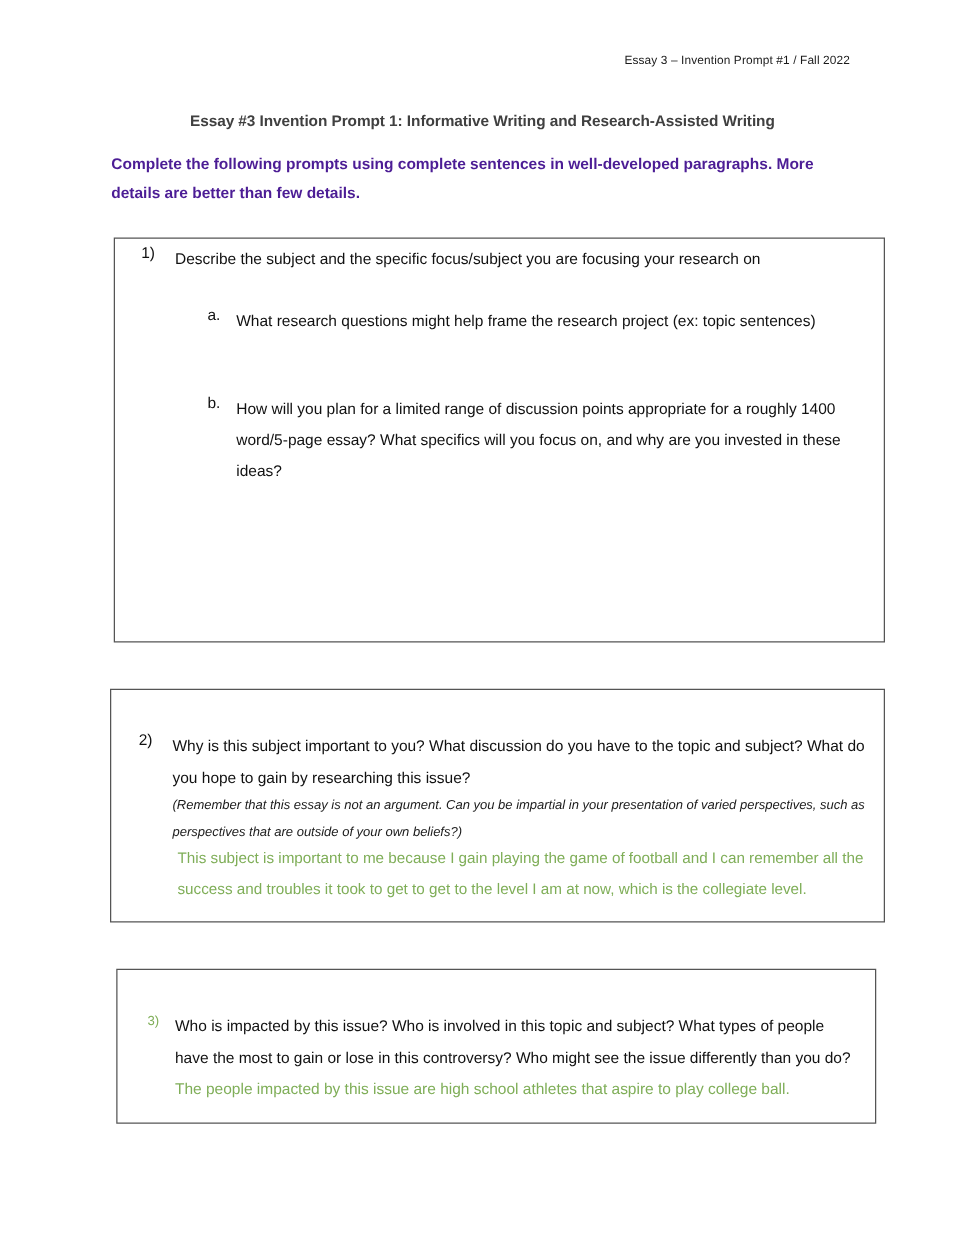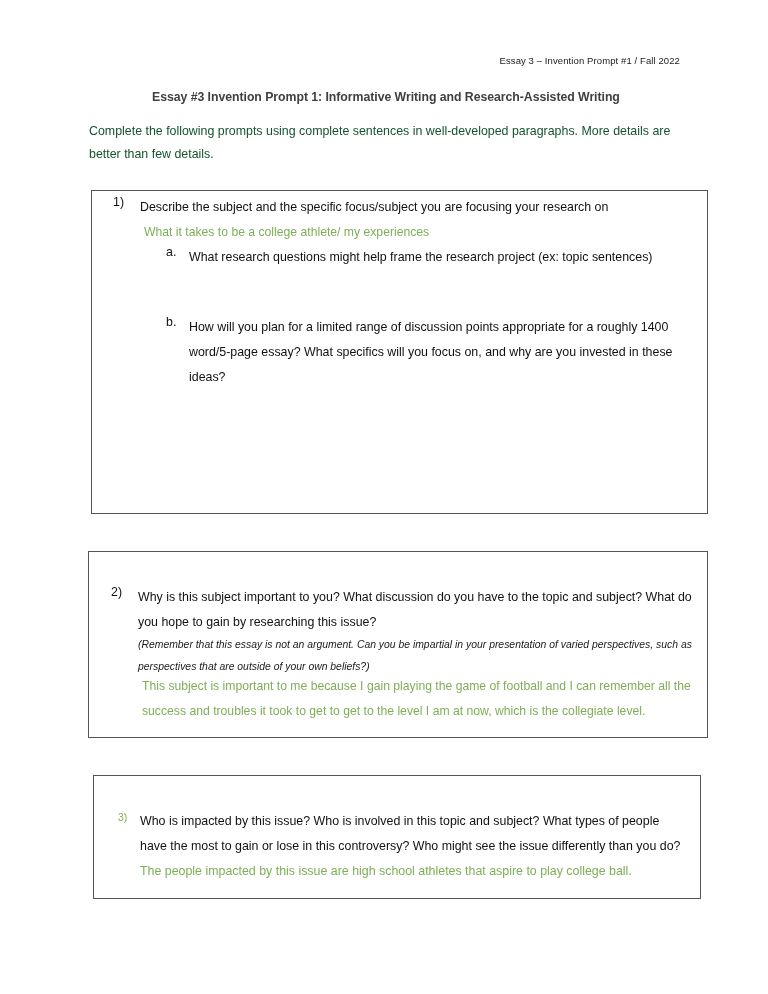--- a/index.html
+++ b/index.html
@@ -25,21 +25,20 @@
 
   
   .doc-header {
     position: absolute;
     top: 43px;
     right: 88px;
     font-size: 9.5px;
     color: #1a1a1a;
     letter-spacing: .1px;
     white-space: nowrap;
-    margin-top: 12px;
   }
 
   
   .doc-title {
     position: absolute;
     top: 90px;
     left: 152px;
     font-size: 12.3px;
     font-weight: bold;
     color: #404040;
@@ -48,21 +47,22 @@
   }
 
   
   .intro {
     position: absolute;
     top: 120px;
     left: 89px;
     width: 588px;
     font-size: 12.4px;
     line-height: 23px;
-    color: #14532d;
+    color: #4c1d95;
+    font-weight: bold;
   }
 
   
   .qbox {
     position: absolute;
     border: 1px solid #555555;
     background: #ffffff;
     box-sizing: border-box;
   }
   #box-1 { left: 91px;  top: 190px; width: 617px; height: 324px; }
@@ -131,21 +131,20 @@
   <div class="doc-header">Essay 3 – Invention Prompt #1 / Fall 2022</div>
 
   <div class="doc-title">Essay #3 Invention Prompt 1: Informative Writing and Research-Assisted Writing</div>
 
   <div class="intro">Complete the following prompts using complete sentences in well-developed paragraphs. More details are better than few details.</div>
 
   <div class="qbox" id="box-1"></div>
 
   <span class="marker" id="q1-marker">1)</span>
   <div class="body-text" id="q1-text">Describe the subject and the specific focus/subject you are focusing your research on</div>
-  <div class="answer" id="q1-answer">What it takes to be a college athlete/ my experiences</div>
 
   <span class="marker" id="q1a-marker">a.</span>
   <div class="body-text" id="q1a-text">What research questions might help frame the research project (ex: topic sentences)</div>
 
   <span class="marker" id="q1b-marker">b.</span>
   <div class="body-text" id="q1b-text">How will you plan for a limited range of discussion points appropriate for a roughly 1400 word/5-page essay? What specifics will you focus on, and why are you invested in these ideas?</div>
 
   <div class="qbox" id="box-2"></div>
 
   <span class="marker" id="q2-marker">2)</span>

